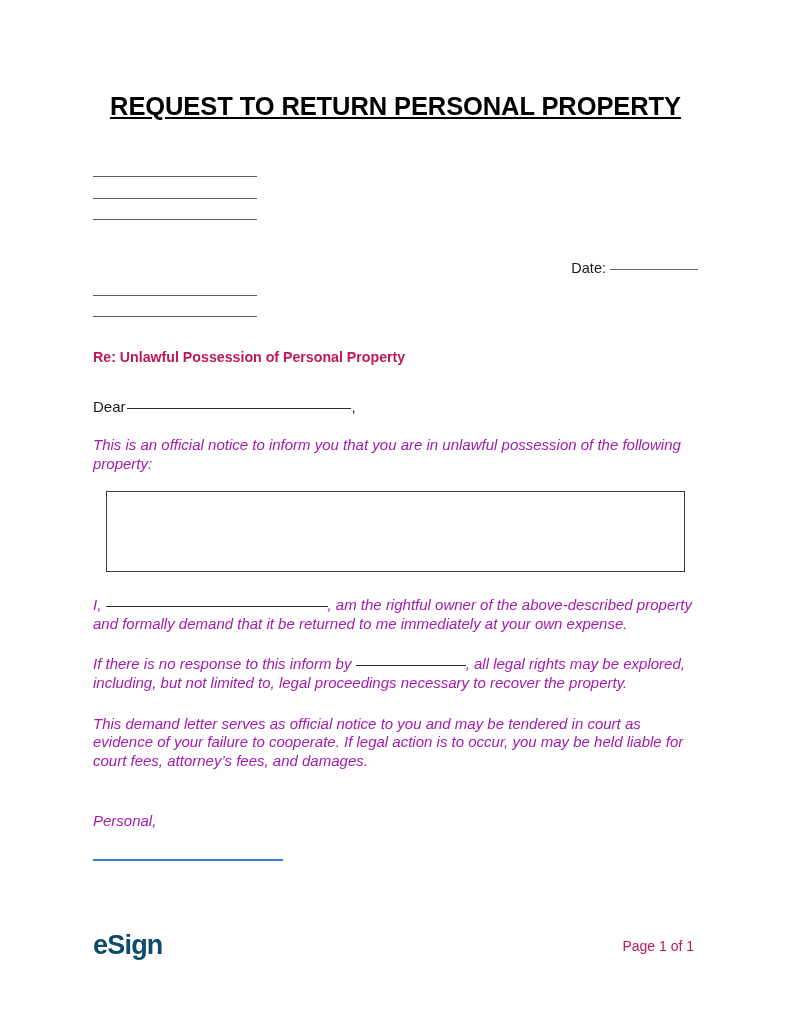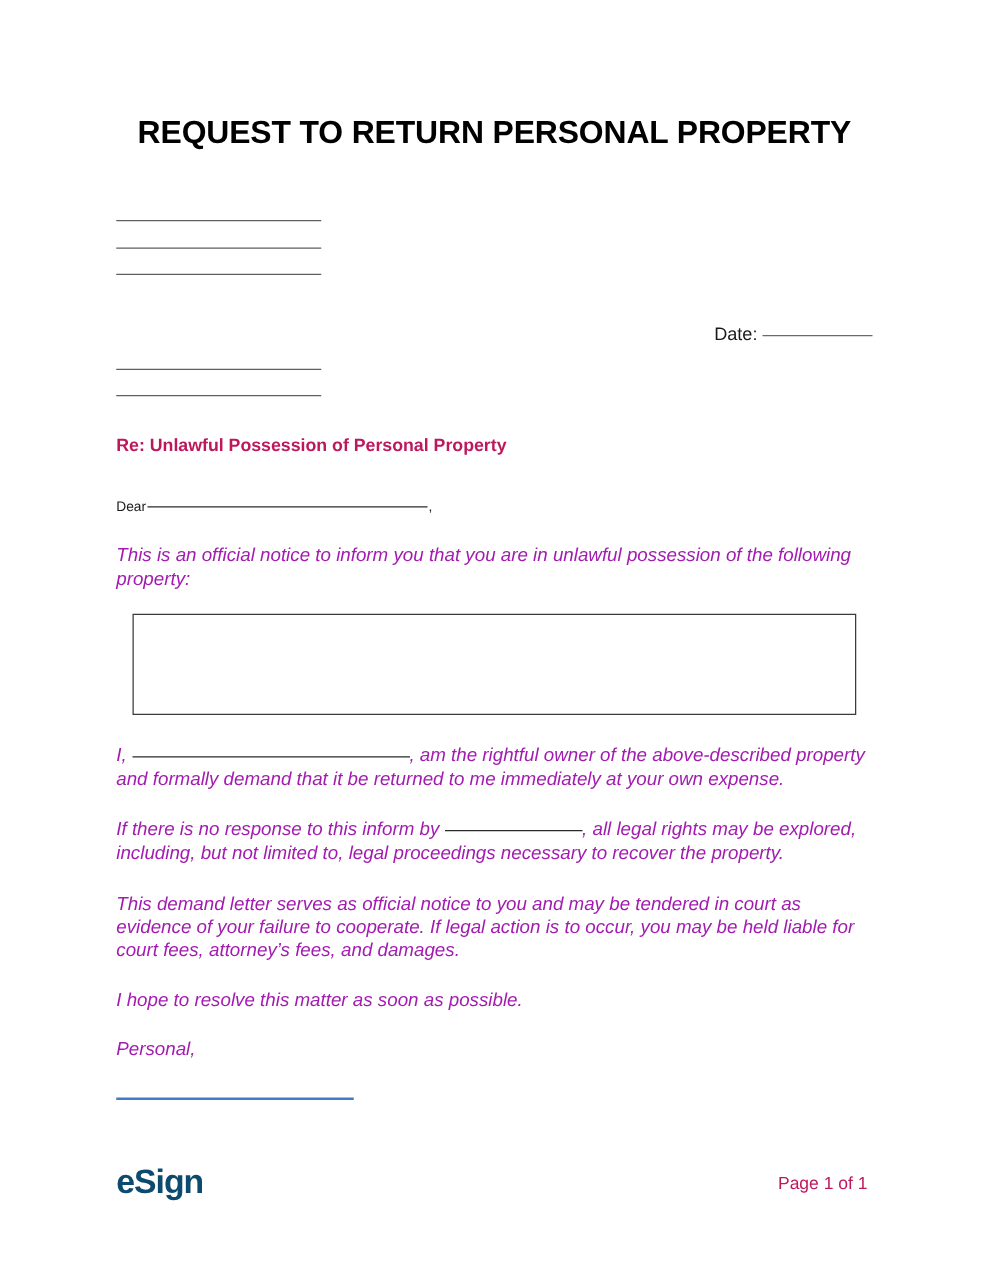--- a/index.html
+++ b/index.html
@@ -25,20 +25,21 @@
     position: absolute;
     left: 0;
     top: 92px;
     width: 791px;
     text-align: center;
     font-size: 25.5px;
     font-weight: bold;
     letter-spacing: -0.1px;
     color: #000000;
     white-space: nowrap;
+    text-decoration: underline;
   }
 
   
   .content {
     position: absolute;
     left: 93px;
     top: 176px;
     width: 605px;
   }
 
@@ -69,21 +70,21 @@
 
   .subject {
     font-size: 14.2px;
     font-weight: bold;
     color: #be185d;
     margin: 0;
     white-space: nowrap;
   }
 
   .salutation {
-    font-size: 11px;
+    font-size: 15px;
     line-height: 19px;
     margin: 0;
     white-space: nowrap;
   }
   .salutation .blank {
     display: inline-block;
     width: 224px;
     border-bottom: 1.3px solid #2a2a2a;
     transform: translateY(-3px);
     margin: 0 1px;
@@ -208,21 +209,20 @@
     <p class="para">
       <span>If there is no response to this inform by</span> <span class="blank-date"></span><span>, all legal rights may be explored, including, but not limited to, legal proceedings necessary to recover the property.</span>
     </p>
 
     <div class="sp-22"></div>
 
     <p class="para">This demand letter serves as official notice to you and may be tendered in court as evidence of your failure to cooperate. If legal action is to occur, you may be held liable for court fees, attorney’s fees, and damages.</p>
 
     <div class="sp-22"></div>
 
-    <p class="para">I hope to resolve this matter as soon as possible.</p>
 
     <div class="sp-20"></div>
 
     <p class="para">Personal,</p>
 
     <div class="sp-28"></div>
 
     <div class="signature-line"></div>
 
   </div>

